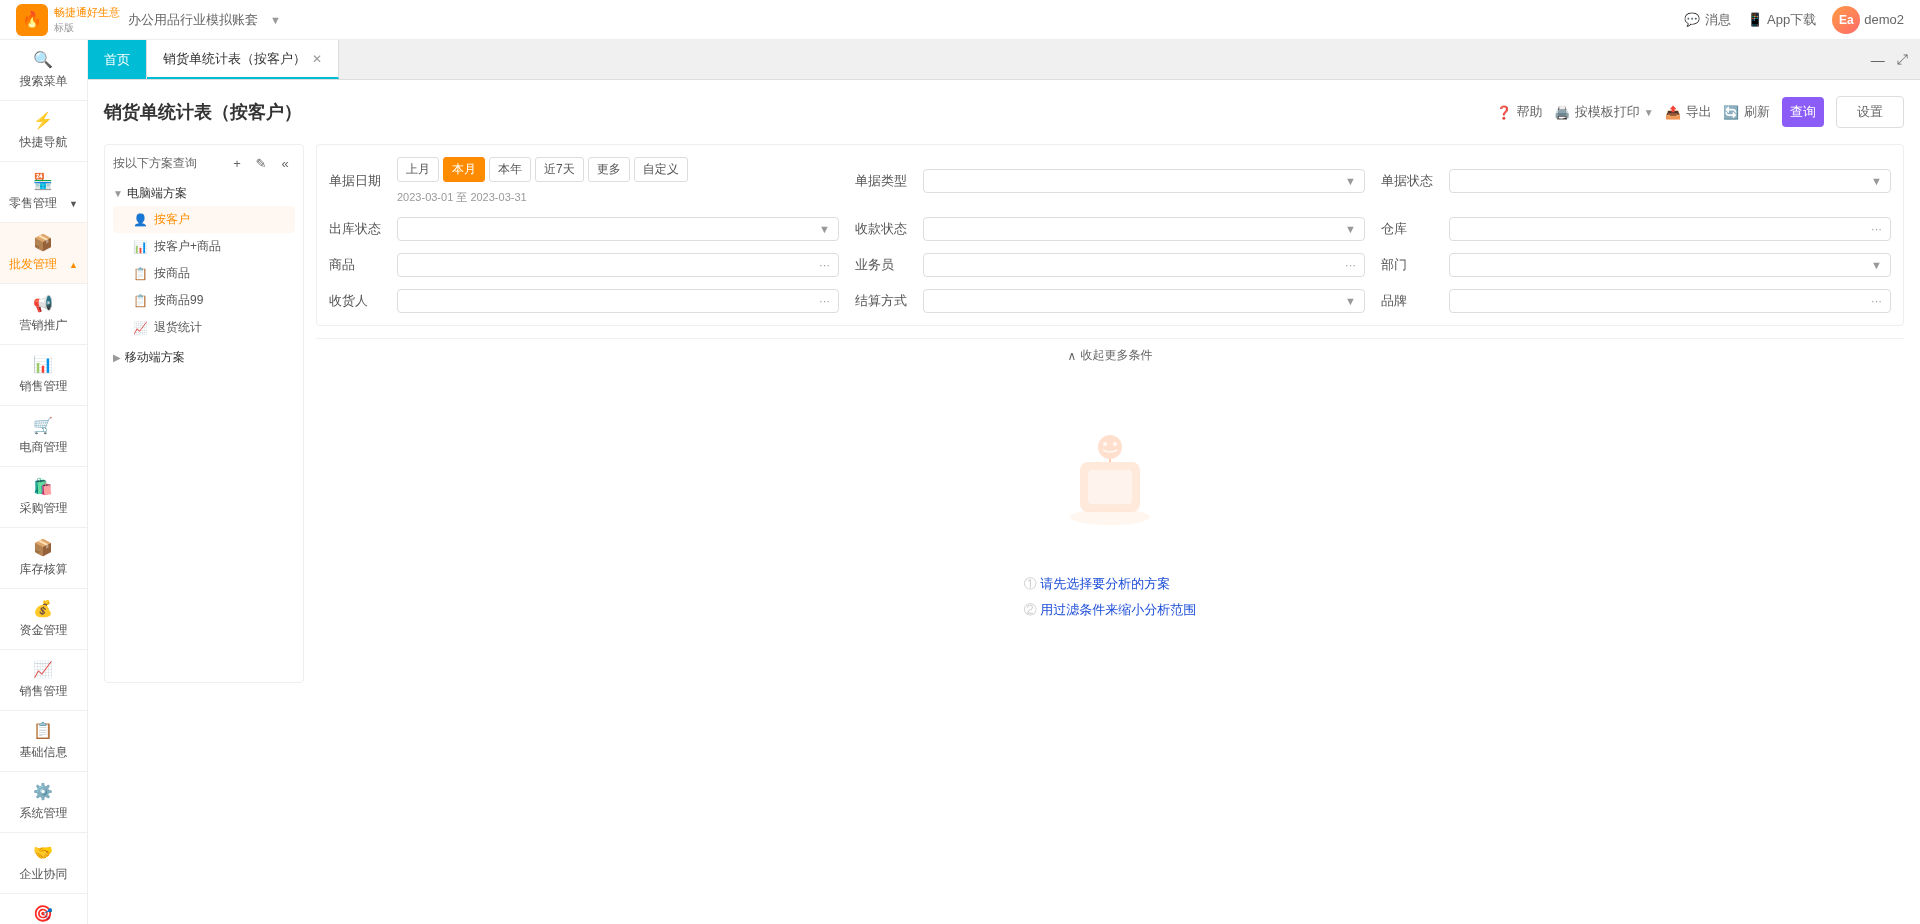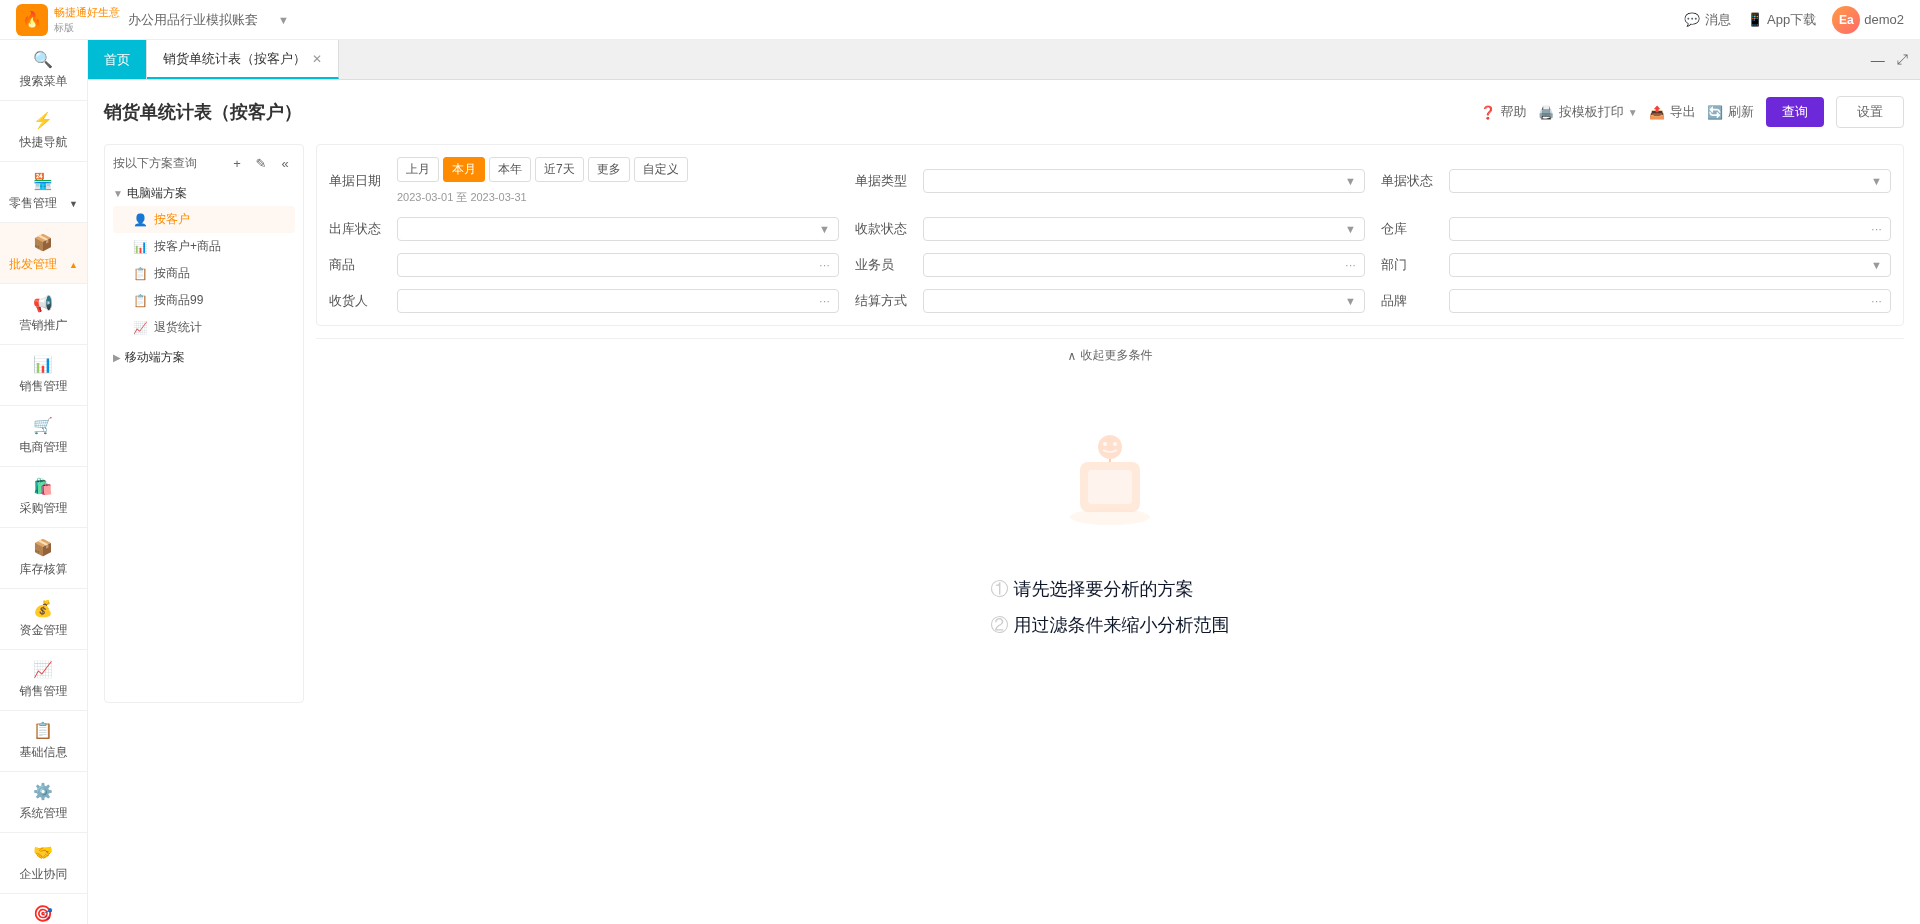--- a/index.html
+++ b/index.html
@@ -41,21 +41,21 @@
     .logo-text {
       font-size: 11px;
       color: #333;
       line-height: 1.3;
     }
     .header-title {
       color: #666;
       font-size: 13px;
       display: flex;
       align-items: center;
-      gap: 20px;
+      gap: 12px;
     }
     .top-header-right {
       display: flex;
       align-items: center;
       gap: 16px;
       color: #666;
       font-size: 13px;
     }
     .header-action {
       display: flex;
@@ -199,24 +199,24 @@
       font-size: 13px;
       color: #666;
     }
     .page-action-item {
       display: flex;
       align-items: center;
       gap: 4px;
       cursor: pointer;
     }
     .btn-query {
-      background: #6d28d9;
+      background: #8b5cf6;
       color: #fff;
       border: none;
-      padding: 6px 16px;
+      padding: 6px 8px;
       border-radius: 4px;
       cursor: pointer;
       font-size: 13px;
     }
     .btn-settings {
       background: #fff;
       color: #666;
       border: 1px solid #ddd;
       padding: 6px 20px;
       border-radius: 4px;
@@ -388,22 +388,22 @@
     .empty-state {
       display: flex;
       flex-direction: column;
       align-items: center;
       justify-content: center;
       padding: 60px 20px;
       color: #999;
     }
     .empty-hints {
       list-style: none;
-      font-size: 18px;
-      color: #0f172a;
+      font-size: 13px;
+      color: #1d4ed8;
       line-height: 2;
     }
     .empty-hints li::before {
       content: '① ';
       color: #ccc;
     }
     .empty-hints li:nth-child(2)::before {
       content: '② ';
     }
     .filter-date-btns {

